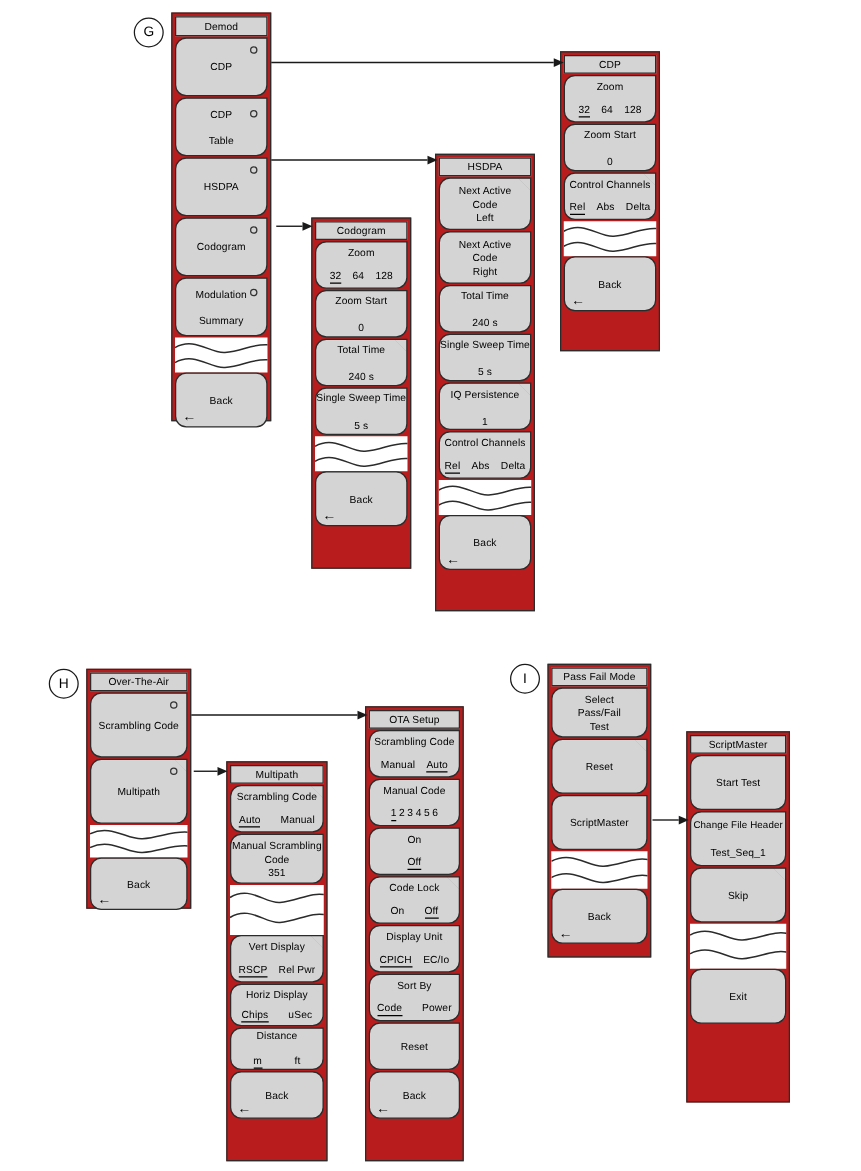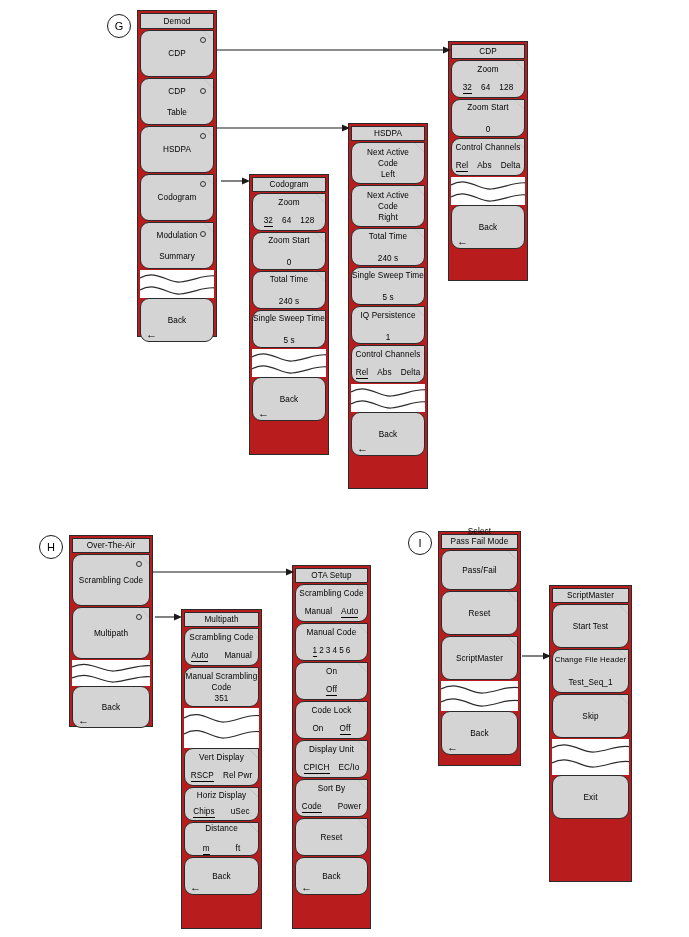--- a/index.html
+++ b/index.html
@@ -517,21 +517,21 @@
     </svg>
   </div>
 
   <div class="badge" style="left:408px; top:531px;">
     <span>I</span>
   </div>
 
   <div class="menu" style="left:438px; top:531px; width:83px; height:235px;">
     <div class="mtitle" style="height:15px;">Pass Fail Mode</div>
 
-    <div class="skey" style="height:40px;gap:28px;">
+    <div class="skey" style="height:40px;">
       <span class="ln">Select</span>
       <span class="ln">Pass/Fail</span>
       <span class="ln">Test</span>
     </div>
 
     <div class="skey" style="height:44px;">
       <span class="ln">Reset</span>
     </div>
 
     <div class="skey" style="height:44px;">

